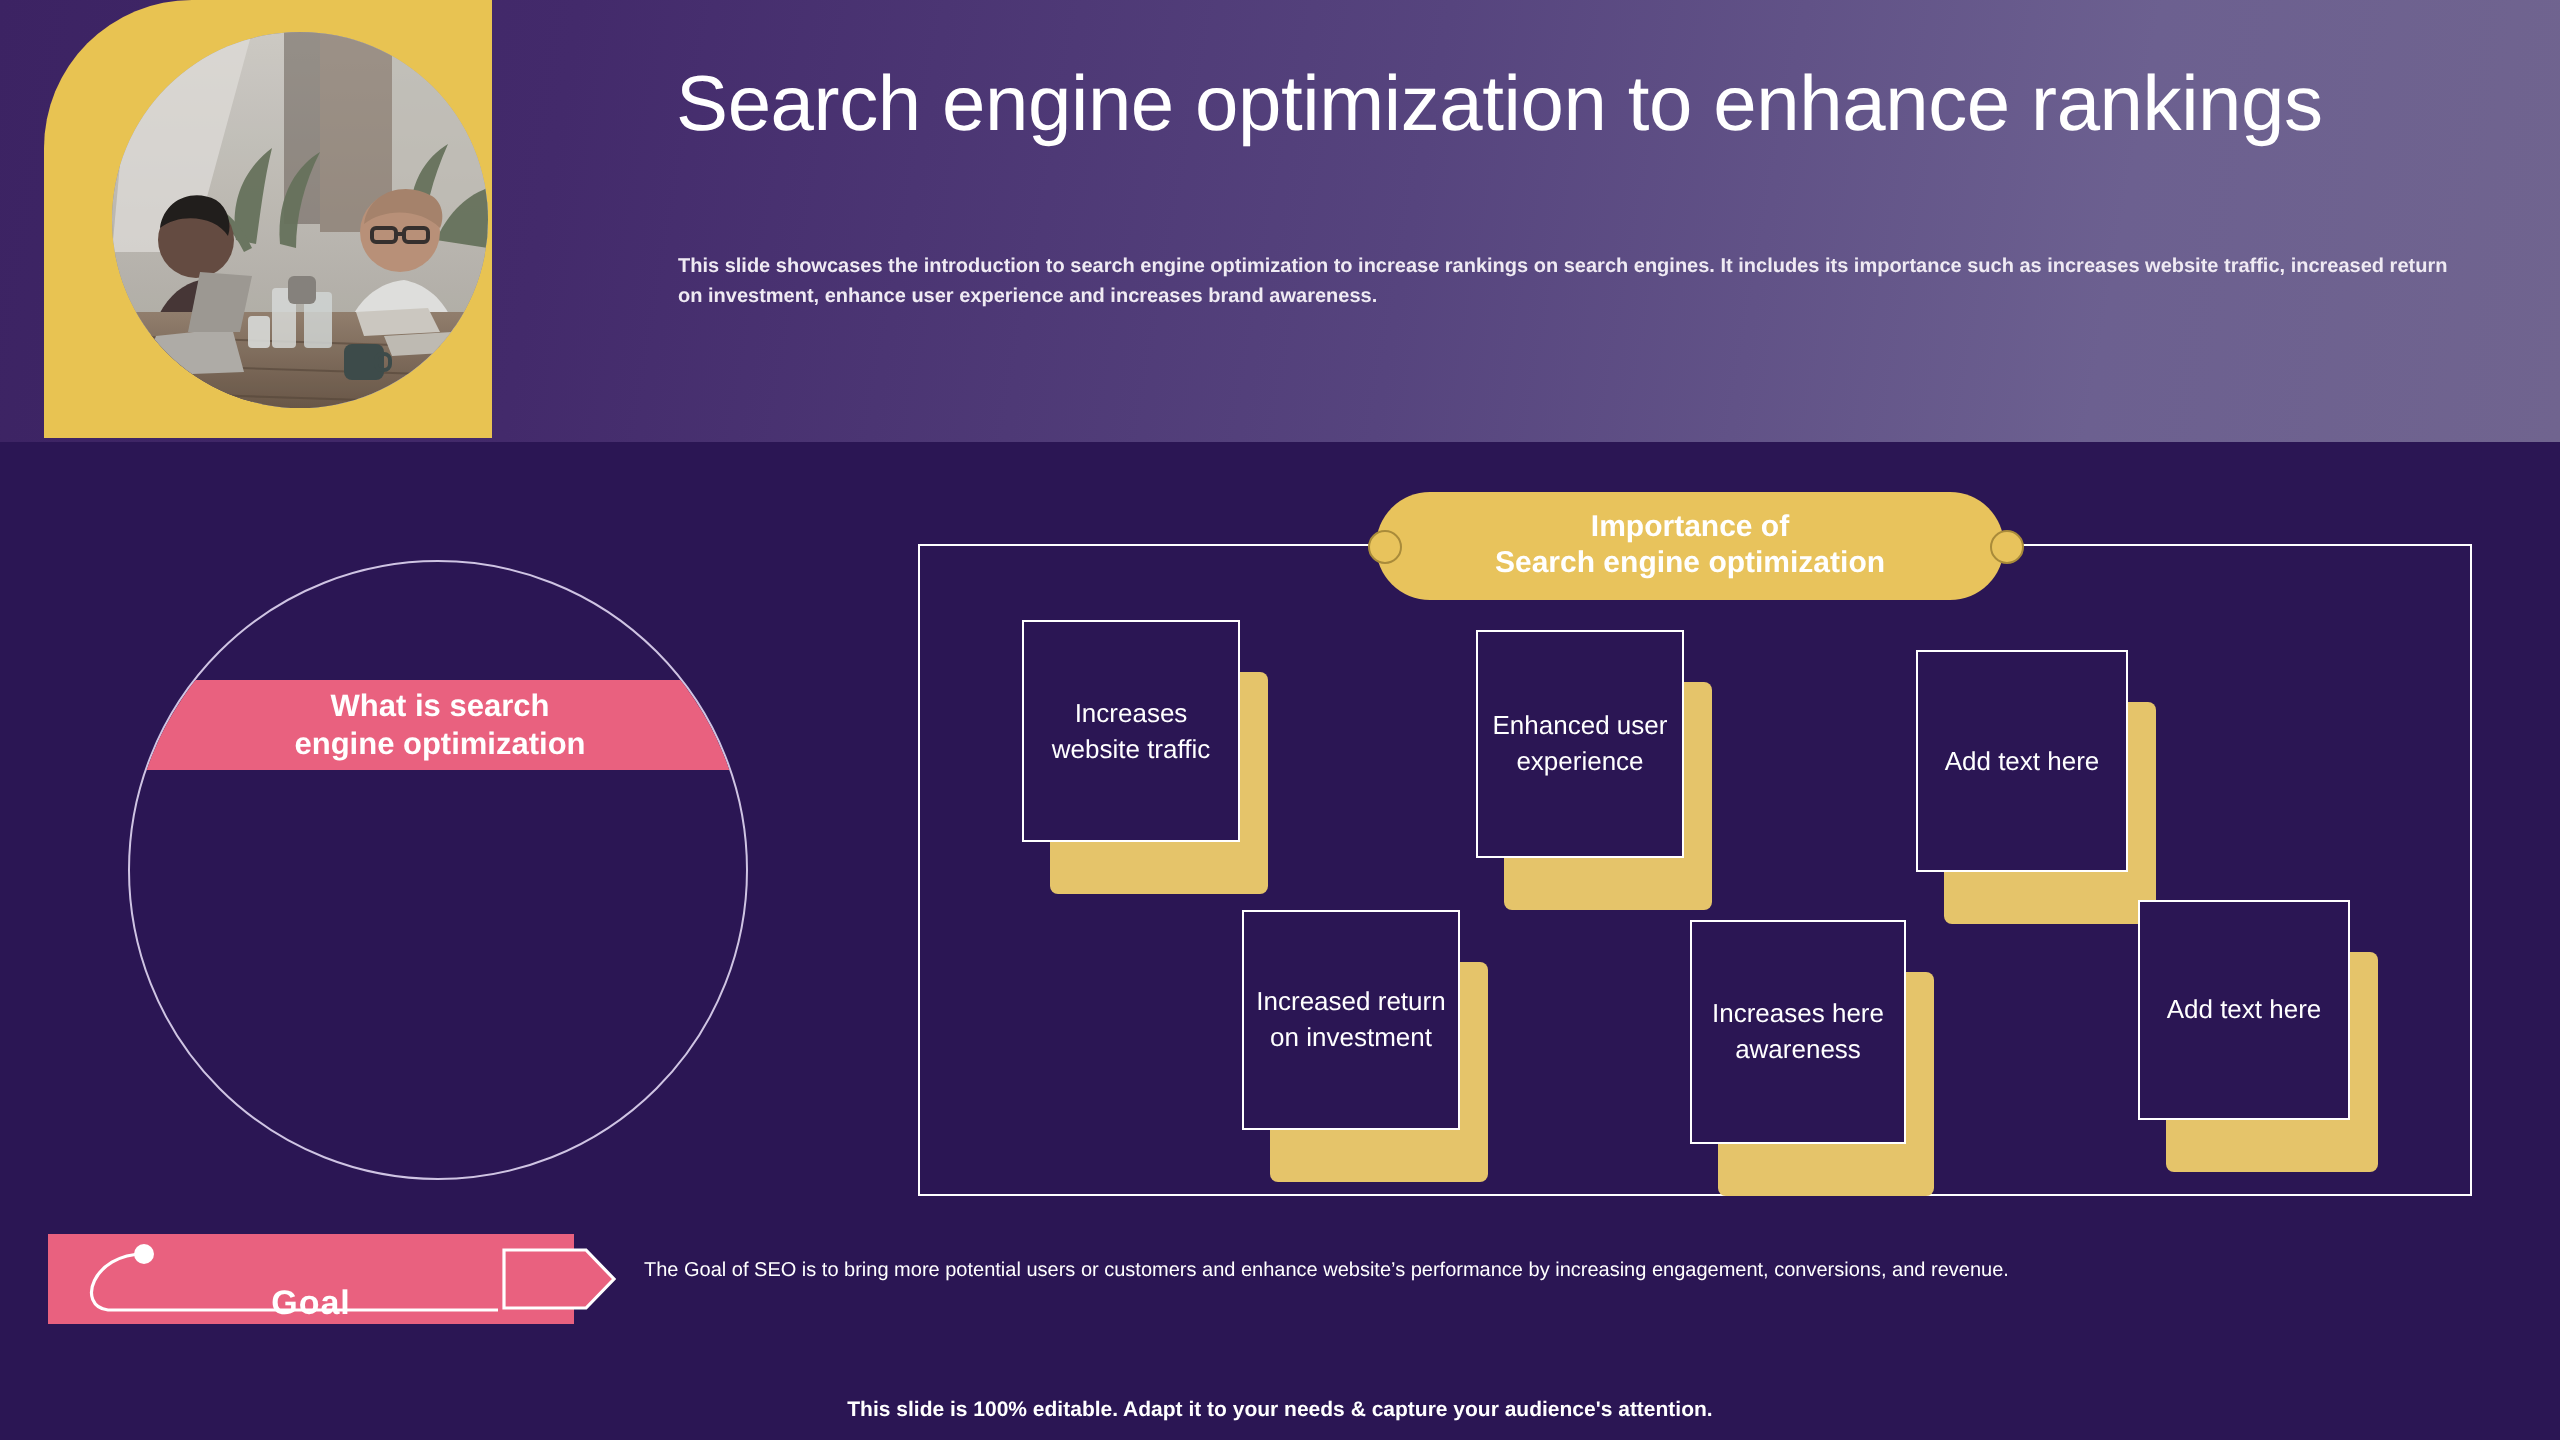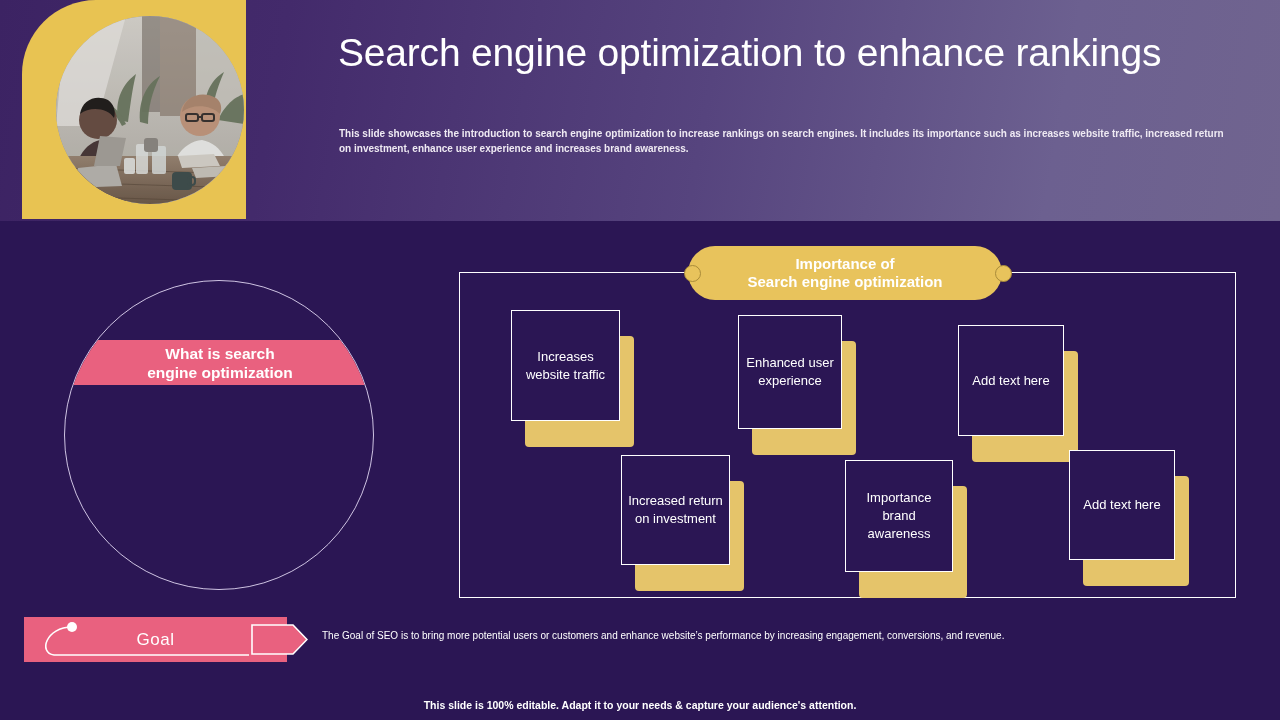--- a/index.html
+++ b/index.html
@@ -87,23 +87,23 @@
     padding:4px;
   }
 
   
   .goal-bar{
     position:absolute; left:24px; top:617px; width:263px; height:45px;
     background:#e9617f;
   }
   .goal-deco{ position:absolute; left:0; top:0; width:263px; height:45px; }
   .goal-label{
-    position:absolute; left:0; top:0; width:263px; height:45px;
+    position:absolute; left:0; top:12px; width:263px; height:45px;
     display:flex; align-items:center; justify-content:center;
-    color:#ffffff; font-size:17px; font-weight:normal; letter-spacing:.5px;
+    color:#ffffff; font-size:17px; font-weight:bold; letter-spacing:.5px;
   }
   .goal-arrow{
     position:absolute; left:251px; top:624px; width:57px; height:31px; z-index:3;
   }
   .goal-text{
     position:absolute; left:322px; top:622px; width:740px;
     color:#ffffff; font-size:10px; line-height:28px;
   }
 
   
@@ -222,21 +222,21 @@
   <div class="face">Add text here</div>
 </div>
 
 <div class="card" style="left:621px; top:455px; width:109px; height:110px;border-radius:19px;">
   <div class="shade"></div>
   <div class="face">Increased return on investment</div>
 </div>
 
 <div class="card" style="left:845px; top:460px; width:108px; height:112px;">
   <div class="shade"></div>
-  <div class="face">Importance brand awareness</div>
+  <div class="face">Increases here awareness</div>
 </div>
 
 <div class="card" style="left:1069px; top:450px; width:106px; height:110px;">
   <div class="shade"></div>
   <div class="face">Add text here</div>
 </div>
 
 <div class="goal-bar">
   <svg class="goal-deco" viewBox="0 0 263 45">
     <path d="M48 10 C22 10 14 36 30 38 L225 38" fill="none" stroke="#ffffff" stroke-width="1.6"></path>

